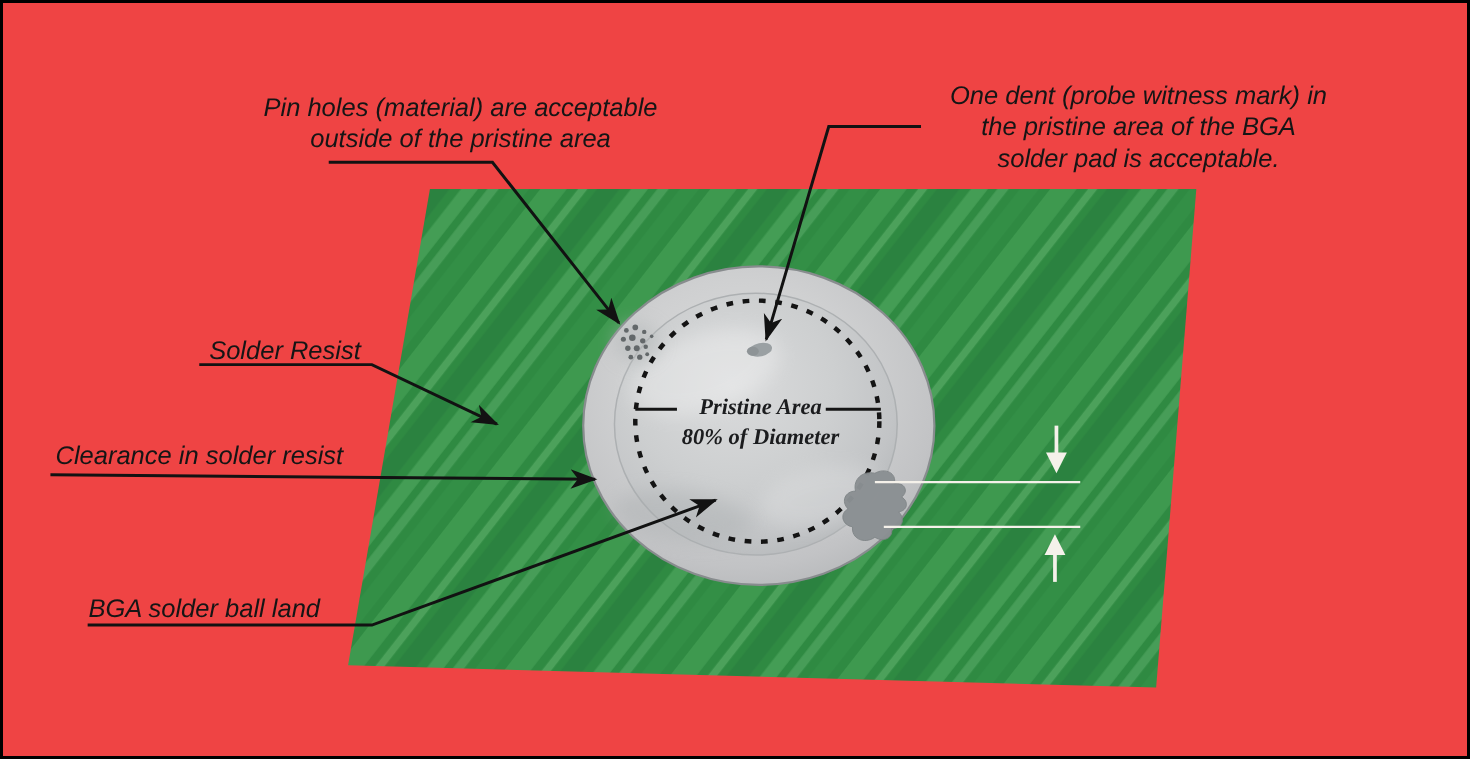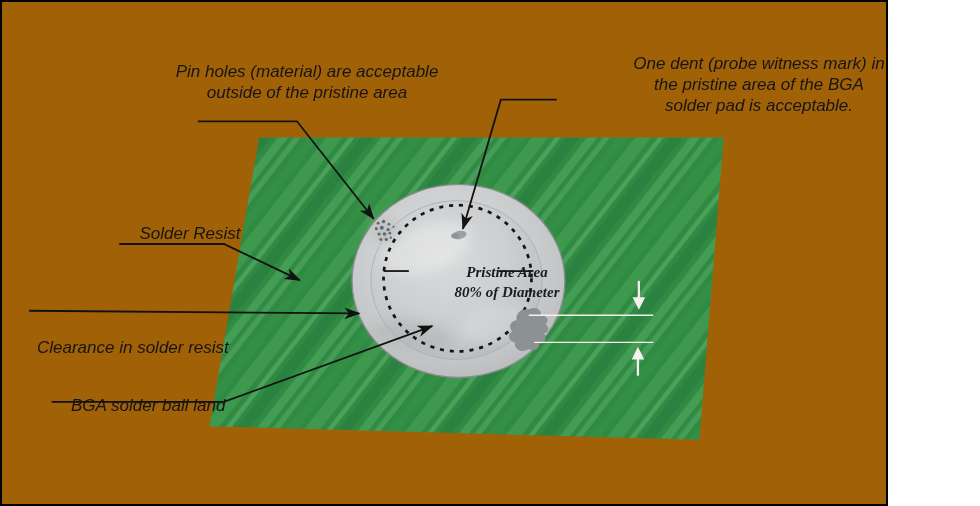--- a/index.html
+++ b/index.html
@@ -1,21 +1,21 @@
 <!DOCTYPE html>
 <html><head>
 <meta charset="utf-8">
 <style>
   html,body{margin:0;padding:0;background:#fff;}
   .canvas{
     position:relative;
-    width:888px;height:506px;
+    width:980px;height:506px;
     box-sizing:border-box;
     border:2px solid #000;
-    background:#a16207;
+    background:#ef4444;
     overflow:hidden;
     font-family:"Liberation Sans", sans-serif;
   }
   .gfx{position:absolute;left:0;top:0;width:100%;height:100%;}
   .label{
     position:absolute;
     font-style:italic;
     font-size:17px;
     line-height:21px;
     color:#151515;
@@ -133,20 +133,20 @@
 
   <div class="label center" style="left:155px;top:59px;width:300px;">Pin holes (material) are acceptable
 outside of the pristine area</div>
 
   <div class="label" style="left:617px;top:51px;width:280px;">One dent (probe witness mark) in
 the pristine area of the BGA
 solder pad is acceptable.</div>
 
   <div class="label center" style="left:128px;top:221px;width:120px;">Solder Resist</div>
 
-  <div class="label" style="left:35px;top:291px;margin-top:44px;">Clearance in solder resist</div>
+  <div class="label" style="left:35px;top:291px;">Clearance in solder resist</div>
 
-  <div class="label" style="left:57px;top:393px;margin-left:12px;">BGA solder ball land</div>
+  <div class="label" style="left:57px;top:393px;">BGA solder ball land</div>
 
   <div class="label center pristine-label" style="left:413px;top:260px;width:184px;font-family:Liberation Serif, serif;">Pristine Area
 80% of Diameter</div>
 
 </div>
 
 </body></html>

